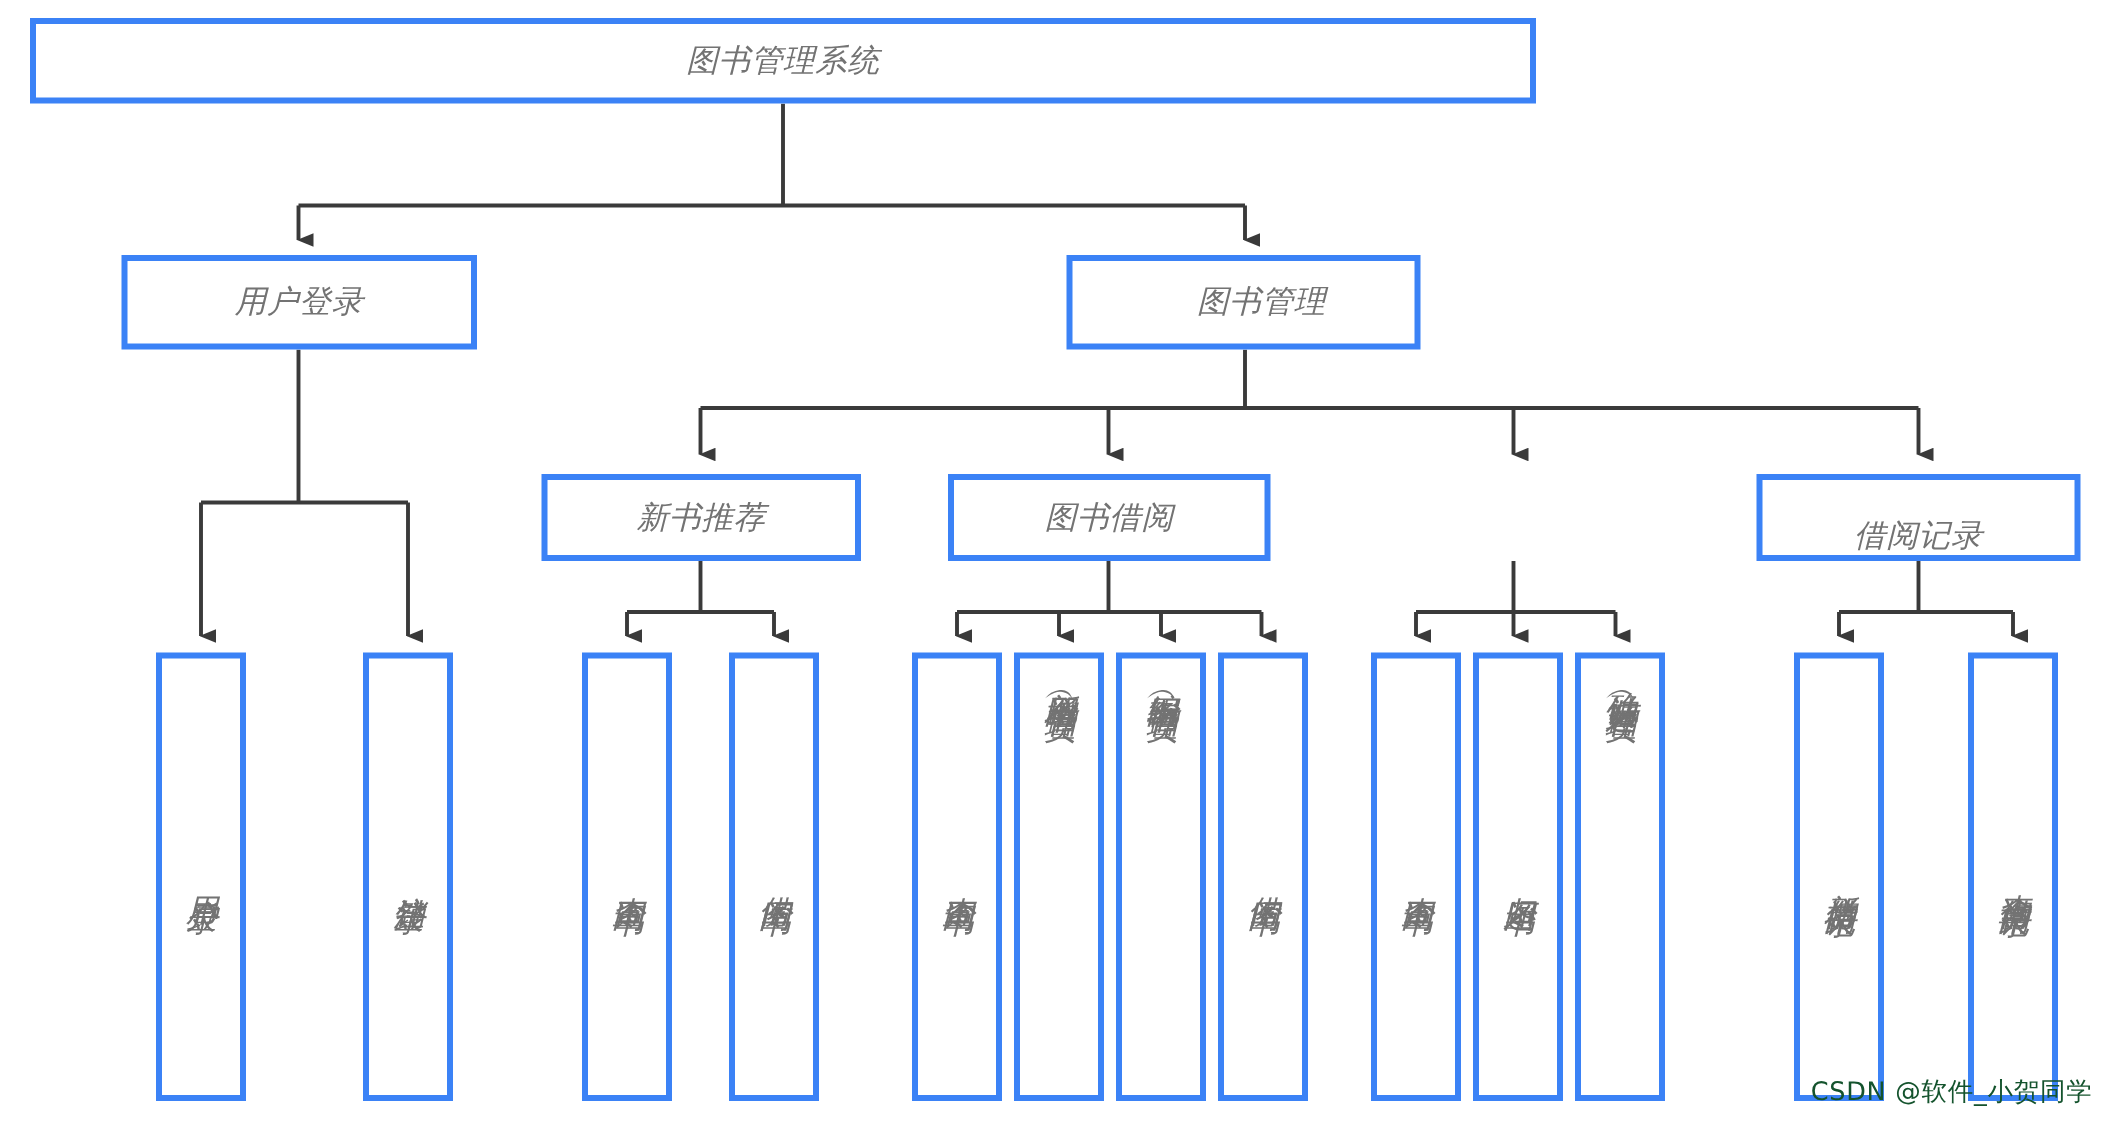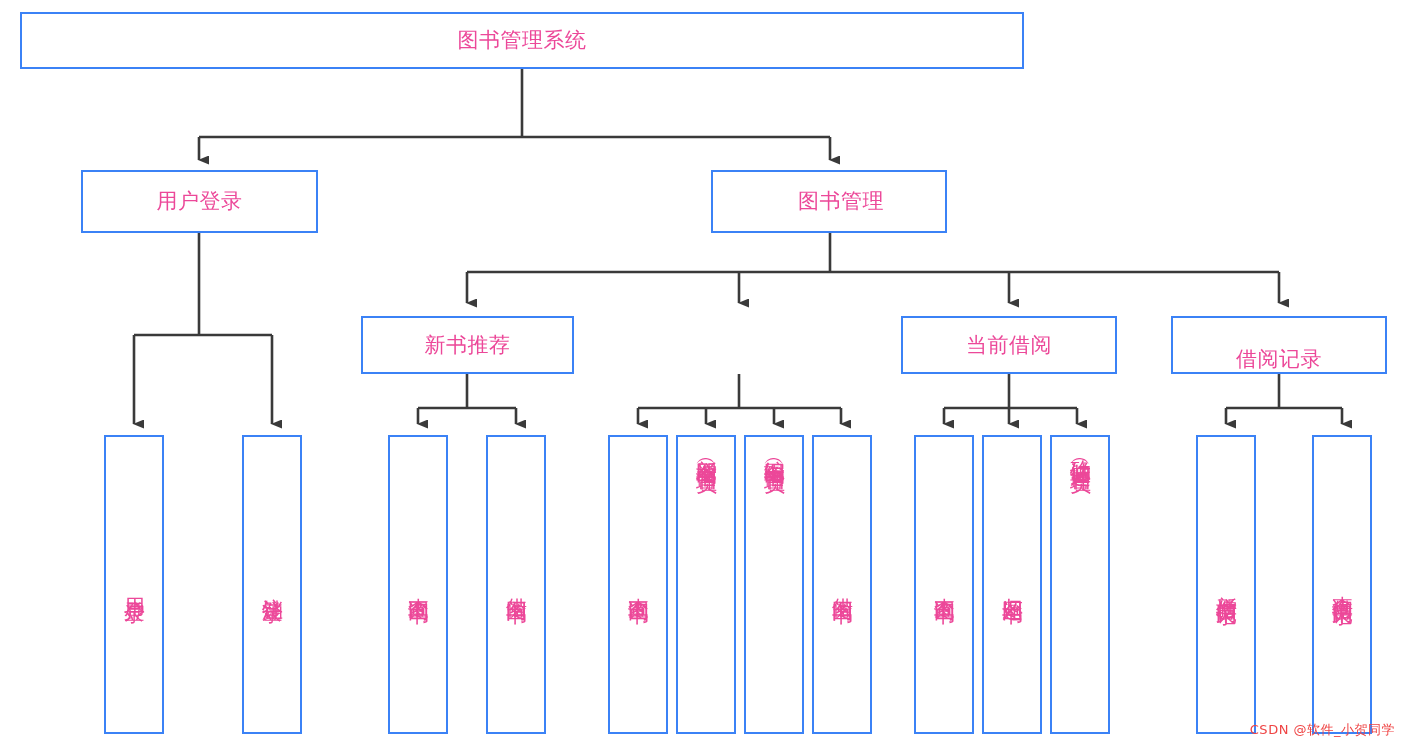--- a/index.html
+++ b/index.html
@@ -21,26 +21,27 @@
     position: absolute;
     left: 0;
     top: 0;
     width: 1405px;
     height: 747px;
     pointer-events: none;
   }
   .node {
     position: absolute;
     box-sizing: border-box;
-    border: 2px solid #3b82f6;
+    border: 4px solid #3b82f6;
     background: #ffffff;
     display: flex;
     align-items: center;
     justify-content: center;
-    color: #ec4899;
+    color: #737373;
+    font-style: italic;
   }
   .node .label {
     text-align: center;
     line-height: 1.18;
     white-space: pre;
   }
   .node.horiz .label {
     writing-mode: horizontal-tb;
     font-size: 21px;
     letter-spacing: 0.5px;
@@ -58,22 +59,22 @@
     line-height: 1;
   }
   .node.vert.short {
     align-items: center;
     padding-top: 0;
   }
   #watermark {
     position: absolute;
     right: 10px;
     bottom: 8px;
-    font-size: 13px;
-    color: #ef4444;
+    font-size: 17px;
+    color: #14532d;
     letter-spacing: 0.5px;
     user-select: none;
     white-space: nowrap;
   }
 </style>
 </head>
 <body>
 
 <div id="canvas">
 
@@ -136,24 +137,24 @@
   </div>
 
   <div class="node horiz" style="left:711px; top:170px; width:236px; height:63px;padding-left:24px;">
     <span class="label">图书管理</span>
   </div>
 
   <div class="node horiz" style="left:361px; top:316px; width:213px; height:58px;">
     <span class="label">新书推荐</span>
   </div>
 
-
-  <div class="node horiz" style="left:901px; top:316px; width:216px; height:58px;">
-    <span class="label">当前借阅</span>
-  </div>
+  <div class="node horiz" style="left:632px; top:316px; width:215px; height:58px;">
+    <span class="label">图书借阅</span>
+  </div>
+
 
   <div class="node horiz" style="left:1171px; top:316px; width:216px; height:58px;align-items:flex-end;">
     <span class="label">借阅记录</span>
   </div>
 
   <div class="node vert short" style="left:104px; top:435px; width:60px; height:299px;">
     <span class="label">用户登录</span>
   </div>
 
   <div class="node vert short" style="left:242px; top:435px; width:60px; height:299px;">

